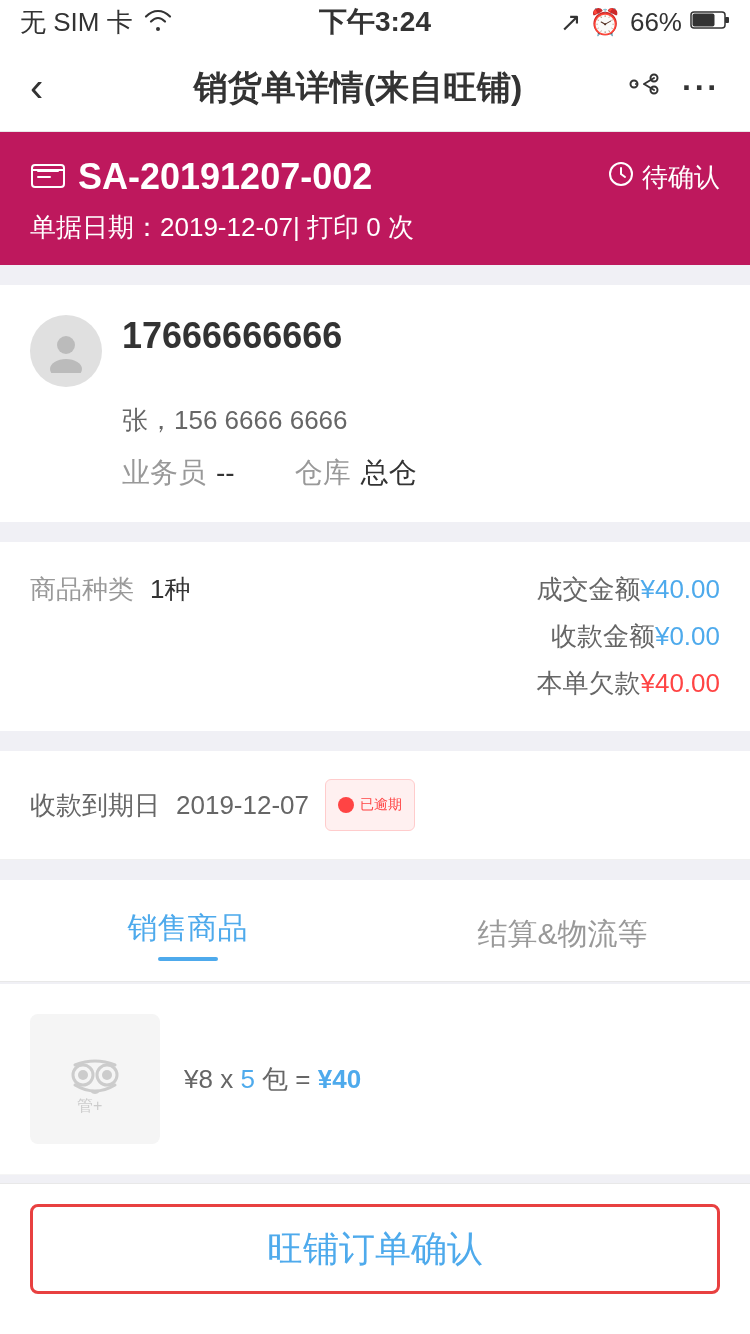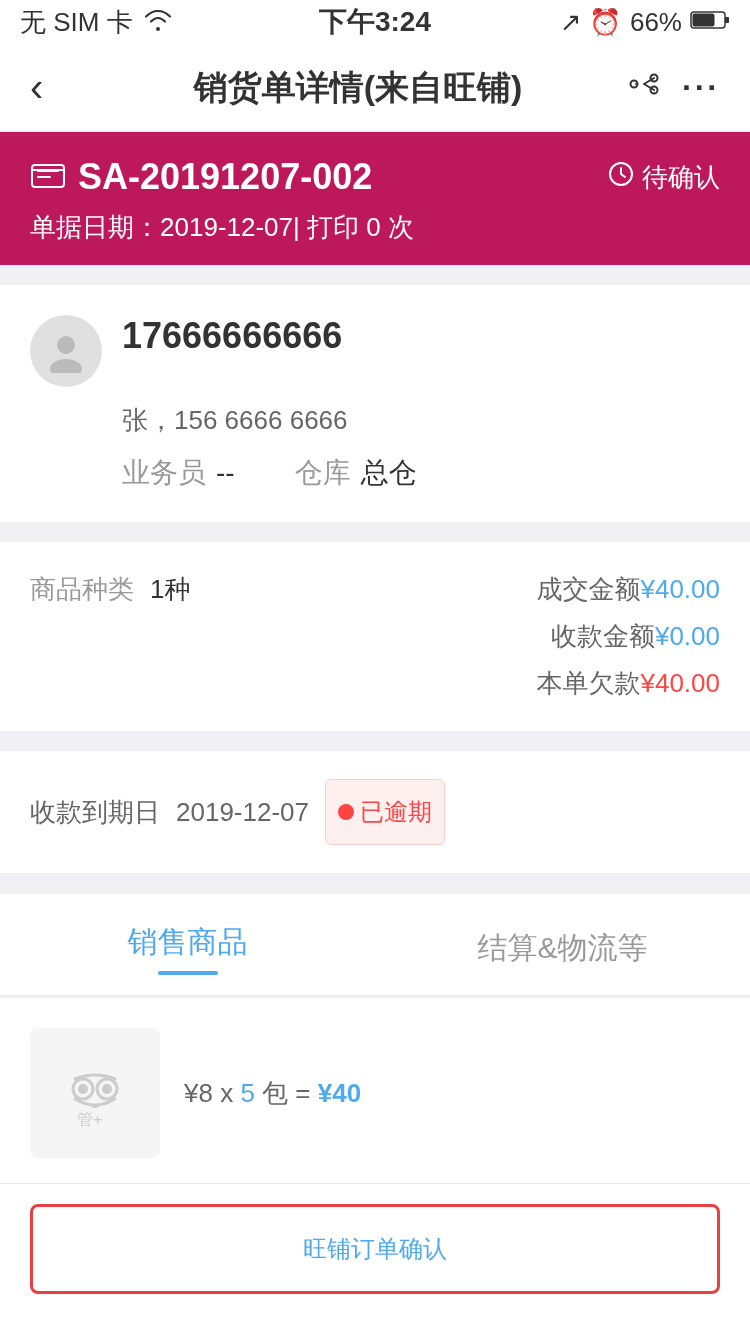--- a/index.html
+++ b/index.html
@@ -207,21 +207,21 @@
       font-size: 26px;
       color: #666;
       border-bottom: 1px solid #f0f0f0;
     }
     .overdue-badge {
       background: #fff0f0;
       color: #ff4444;
       border: 1px solid #ffcccc;
       border-radius: 6px;
       padding: 16px 12px;
-      font-size: 24px;
+      font-size: 14px;
       display: flex;
       align-items: center;
       gap: 6px;
     }
     .overdue-dot {
       width: 16px;
       height: 16px;
       background: #ff4444;
       border-radius: 50%;
       display: inline-block;
@@ -320,21 +320,21 @@
       padding: 20px 30px 40px 30px;
       background: #fff;
       border-top: 1px solid #e8e8e8;
     }
     .confirm-btn {
       width: 100%;
       height: 90px;
       background: #fff;
       border: 3px solid #e84040;
       border-radius: 8px;
-      font-size: 24px;
+      font-size: 36px;
       color: #4eaaec;
       font-weight: 500;
       cursor: pointer;
       display: flex;
       align-items: center;
       justify-content: center;
     }
   </style>
 </head>
 <body>

